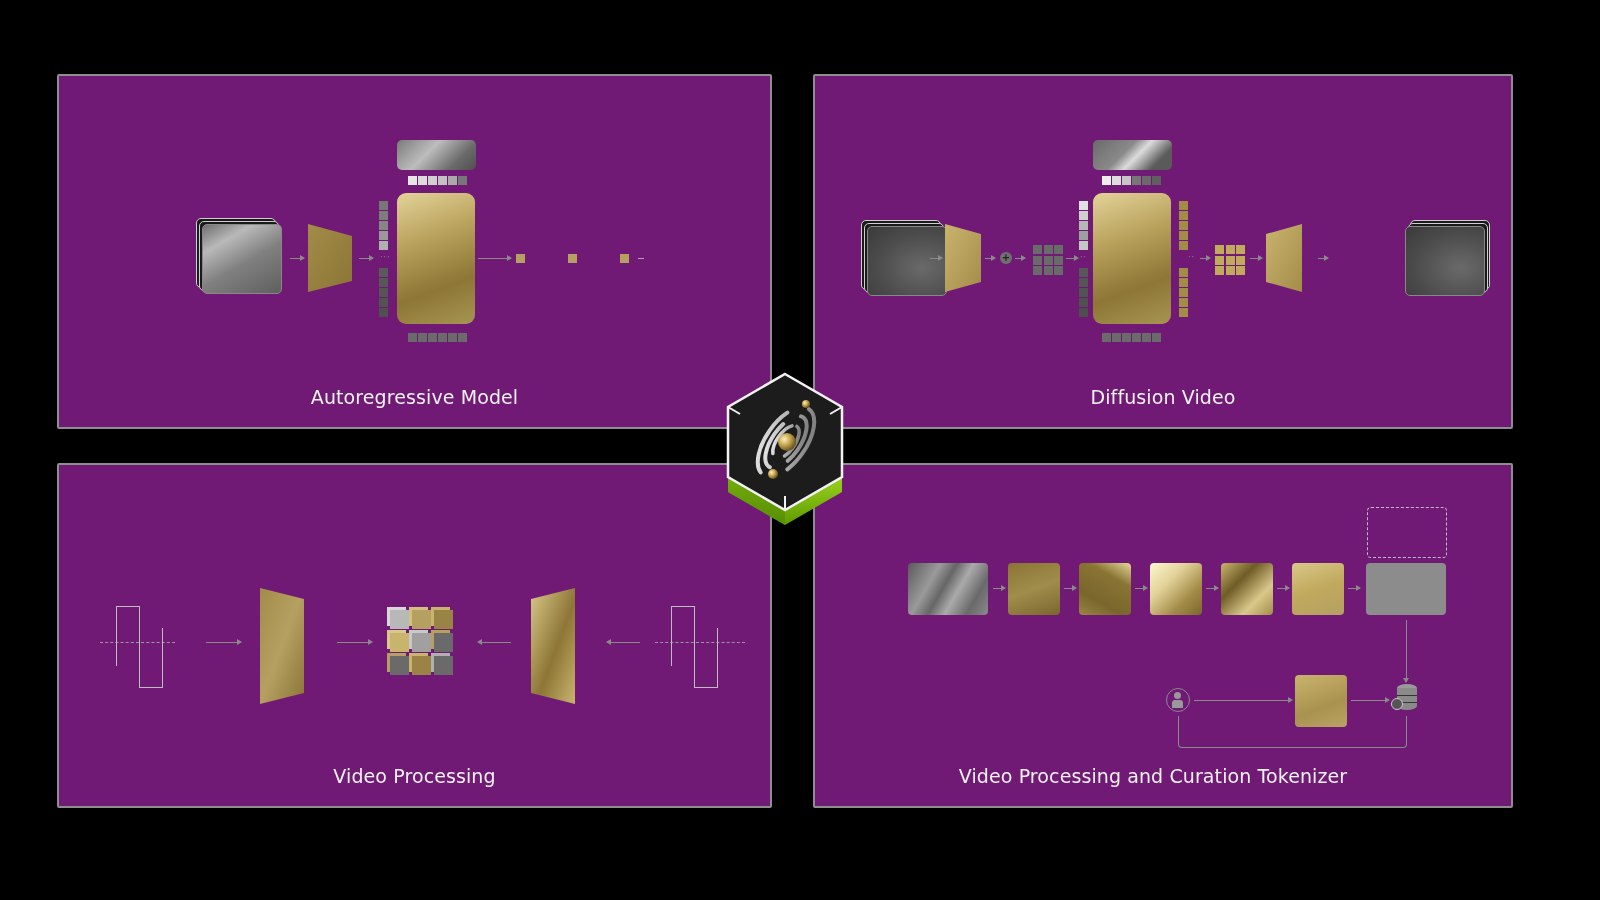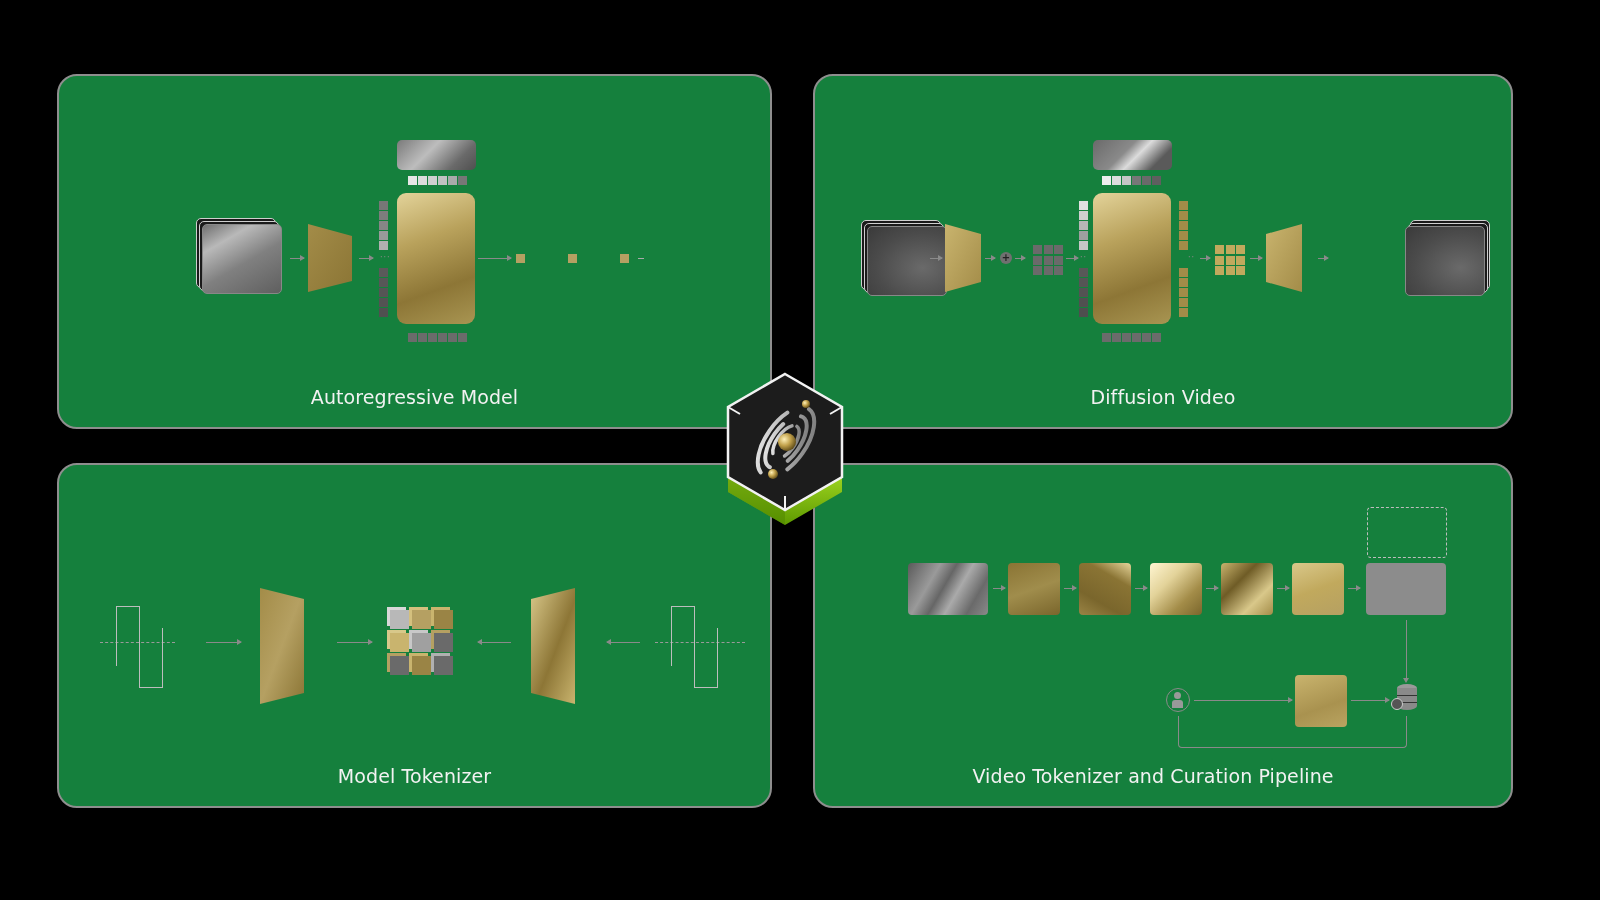--- a/index.html
+++ b/index.html
@@ -2,22 +2,22 @@
 <html><head>
 <meta charset="utf-8">
 <style>
   * { box-sizing: border-box; margin: 0; padding: 0; }
   html, body { width: 1600px; height: 900px; background: #000; overflow: hidden; }
   body { position: relative; font-family: "DejaVu Sans", "Liberation Sans", sans-serif; color: #fff; }
 
   .panel {
     position: absolute;
     border: 2px solid #8e8e8e;
-    border-radius: 20px;
-    background: #15803d;
+    border-radius: 2px;
+    background: #701a75;
   }
   .panel-title {
     position: absolute;
     left: 0; right: 0;
     text-align: center;
     font-size: 19px;
     font-weight: 500;
     letter-spacing: 0.1px;
     color: #f2f2f2;
   }
@@ -237,21 +237,21 @@
   <polygon points="0,10 36,0 36,68 0,58" fill="url(#g3)"></polygon>
 </svg>
 <div class="arrow" style="left:1318px; top:258px; width:10px;"></div>
 <div class="frame-stack" style="left:1405px; top:220px; width:88px; height:78px;">
   <div class="back" style="left:5px; top:0; width:80px; height:70px;"></div>
   <div class="back" style="left:3px; top:3px; width:80px; height:70px;"></div>
   <div class="front silver-dark" style="left:0; top:6px; width:80px; height:70px;"></div>
 </div>
 
 <div class="panel" style="left:57px; top:463px; width:715px; height:345px;">
-  <div class="panel-title" style="top:300px;">Model Tokenizer</div>
+  <div class="panel-title" style="top:300px;">Video Processing</div>
 </div>
 
 <div class="abs" style="left:100px; top:606px; width:80px; height:82px;">
   <div class="dashed-h" style="left:0; top:36px; width:75px;"></div>
   <div class="waveline" style="left:16px; top:0; width:24px; height:60px; border-width:1.5px 1.5px 0 1.5px;"></div>
   <div class="waveline" style="left:39px; top:36px; width:24px; height:46px; border-width:0 1.5px 1.5px 1.5px;"></div>
   <div class="waveline" style="left:62px; top:22px; width:0; height:20px; border-width:0 0 0 1.5px;"></div>
 </div>
 <div class="arrow" style="left:206px; top:642px; width:35px;"></div>
 <svg class="trap" style="left:260px; top:588px;" width="46" height="118">
@@ -290,21 +290,21 @@
 </svg>
 <div class="arrow left" style="left:607px; top:642px; width:33px;"></div>
 <div class="abs" style="left:655px; top:606px; width:90px; height:82px;">
   <div class="dashed-h" style="left:0; top:36px; width:90px;"></div>
   <div class="waveline" style="left:16px; top:0; width:24px; height:60px; border-width:1.5px 1.5px 0 1.5px;"></div>
   <div class="waveline" style="left:39px; top:36px; width:24px; height:46px; border-width:0 1.5px 1.5px 1.5px;"></div>
   <div class="waveline" style="left:62px; top:22px; width:0; height:20px; border-width:0 0 0 1.5px;"></div>
 </div>
 
 <div class="panel" style="left:813px; top:463px; width:700px; height:345px;">
-  <div class="panel-title" style="top:300px; left:-20px;">Video Tokenizer and Curation Pipeline</div>
+  <div class="panel-title" style="top:300px; left:-20px;">Video Processing and Curation Tokenizer</div>
 </div>
 
 <div class="tile silver" style="left:908px; top:563px; width:80px; height:52px; background:linear-gradient(120deg,#5a5a5a 0%,#9a9a9a 30%,#666 45%,#aaa 60%,#6a6a6a 80%,#8a8a8a 100%);"></div>
 <div class="arrow" style="left:993px; top:588px; width:12px;"></div>
 <div class="tile gold-dark" style="left:1008px; top:563px; width:52px; height:52px;"></div>
 <div class="arrow" style="left:1064px; top:588px; width:12px;"></div>
 <div class="tile" style="left:1079px; top:563px; width:52px; height:52px; background:linear-gradient(210deg,#e6d59a 0%,#8a7434 30%,#7a662c 70%,#9a8445 100%);"></div>
 <div class="arrow" style="left:1135px; top:588px; width:12px;"></div>
 <div class="tile" style="left:1150px; top:563px; width:52px; height:52px; background:linear-gradient(135deg,#fff6d2 0%,#e3d39a 35%,#a38c48 70%,#7a662c 100%);"></div>
 <div class="arrow" style="left:1206px; top:588px; width:12px;"></div>

